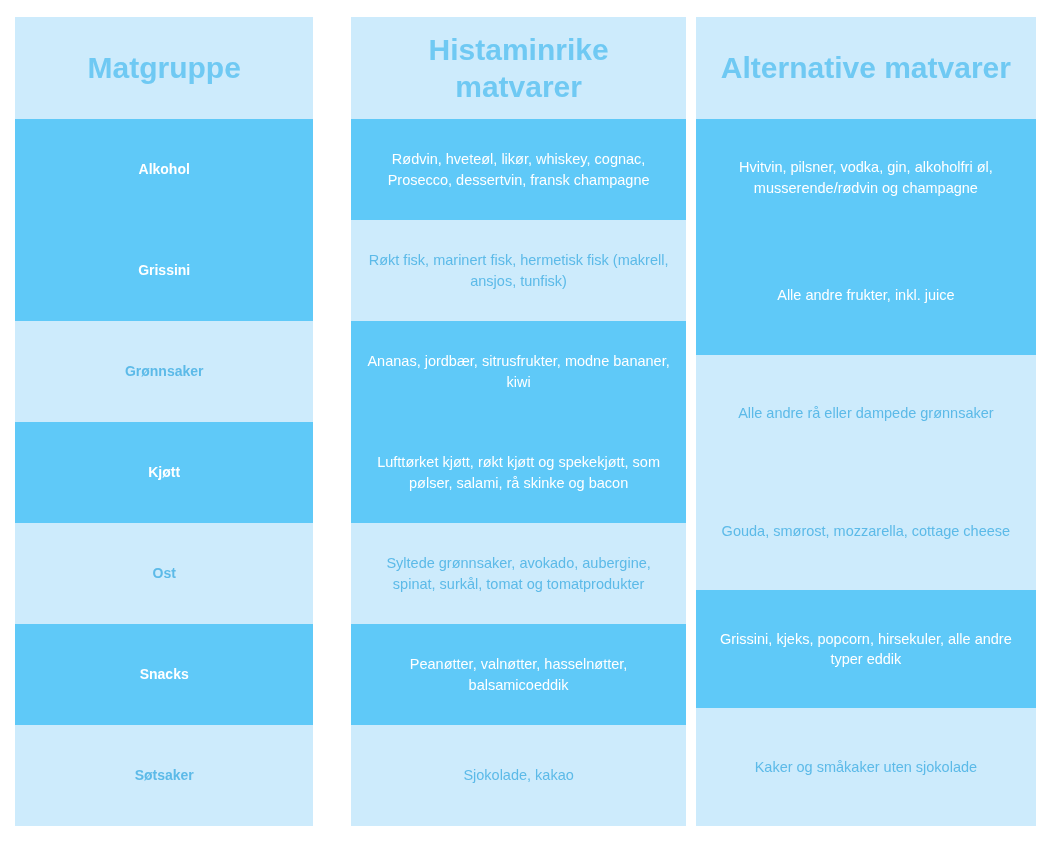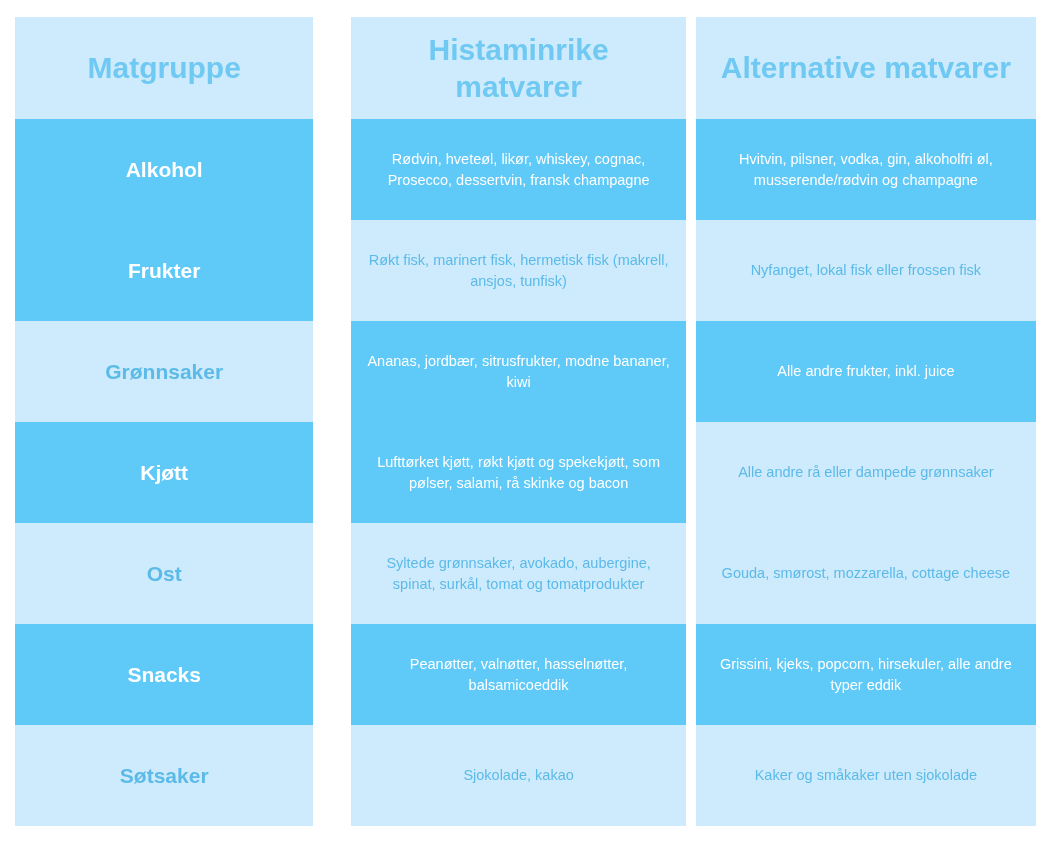--- a/index.html
+++ b/index.html
@@ -58,38 +58,38 @@
   }
   .cell.dark {
     background: #5fc9f8;
     color: #ffffff;
   }
   .cell.light {
     background: #cdebfc;
     color: #5cbae8;
   }
   .col-group .cell {
-    font-size: 21px;
+    font-size: 14px;
     font-weight: bold;
   }
   .col-high .cell,
   .col-alt .cell {
     font-size: 14.5px;
     font-weight: normal;
   }
 </style>
 </head>
 <body>
 
 <div id="table-wrap">
 
   <div class="column col-group">
     <div class="header-cell">Matgruppe</div>
     <div class="cell dark">Alkohol</div>
-    <div class="cell dark">Frukter</div>
+    <div class="cell dark">Grissini</div>
     <div class="cell light">Grønnsaker</div>
     <div class="cell dark">Kjøtt</div>
     <div class="cell light">Ost</div>
     <div class="cell dark">Snacks</div>
     <div class="cell light">Søtsaker</div>
   </div>
 
   <div class="column col-high">
     <div class="header-cell">Histaminrike matvarer</div>
     <div class="cell dark">Rødvin, hveteøl, likør, whiskey, cognac, Prosecco, dessertvin, fransk champagne</div>
@@ -97,21 +97,20 @@
     <div class="cell dark">Ananas, jordbær, sitrusfrukter, modne bananer, kiwi</div>
     <div class="cell dark">Lufttørket kjøtt, røkt kjøtt og spekekjøtt, som pølser, salami, rå skinke og bacon</div>
     <div class="cell light">Syltede grønnsaker, avokado, aubergine, spinat, surkål, tomat og tomatprodukter</div>
     <div class="cell dark">Peanøtter, valnøtter, hasselnøtter, balsamicoeddik</div>
     <div class="cell light">Sjokolade, kakao</div>
   </div>
 
   <div class="column col-alt">
     <div class="header-cell">Alternative matvarer</div>
     <div class="cell dark">Hvitvin, pilsner, vodka, gin, alkoholfri øl, musserende/rødvin og champagne</div>
-    <div class="cell light">Nyfanget, lokal fisk eller frossen fisk</div>
     <div class="cell dark">Alle andre frukter, inkl. juice</div>
     <div class="cell light">Alle andre rå eller dampede grønnsaker</div>
     <div class="cell light">Gouda, smørost, mozzarella, cottage cheese</div>
     <div class="cell dark">Grissini, kjeks, popcorn, hirsekuler, alle andre typer eddik</div>
     <div class="cell light">Kaker og småkaker uten sjokolade</div>
   </div>
 
 </div>
 
 </body></html>

